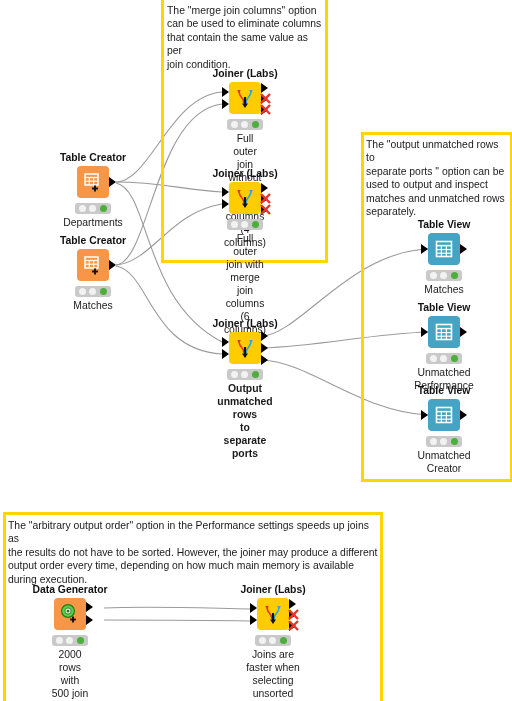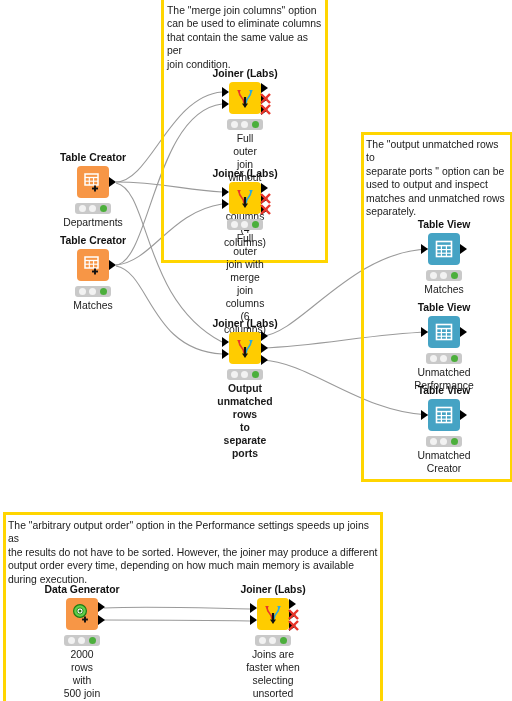--- a/index.html
+++ b/index.html
@@ -404,21 +404,21 @@
       <span class="port out" style="top:11px;"></span>
     </div>
     <div class="status">
       <i></i>
       <i></i>
       <i class="green"></i>
     </div>
     <div class="node-label">Unmatched Creator</div>
   </div>
 
-  <div class="node" style="left:66px; top:598px;">
+  <div class="node" style="left:54px; top:598px;">
     <div class="node-title">Data Generator</div>
     <div class="node-body orange">
       <span>
         <svg class="svg-ico" width="22" height="22" viewBox="0 0 22 22">
           <circle cx="9" cy="8" r="6.4" fill="#5fcf4a" stroke="#1f7a14" stroke-width="1.2"></circle>
           <circle cx="9" cy="8" r="3.1" fill="#ffffff" stroke="#1f7a14" stroke-width="0.9"></circle>
           <circle cx="9" cy="8" r="1.5" fill="#1f7a14"></circle>
           <line x1="14" y1="13.6" x2="14" y2="19.4" stroke="#111111" stroke-width="1.9"></line>
           <line x1="11.1" y1="16.5" x2="16.9" y2="16.5" stroke="#111111" stroke-width="1.9"></line>
         </svg>

